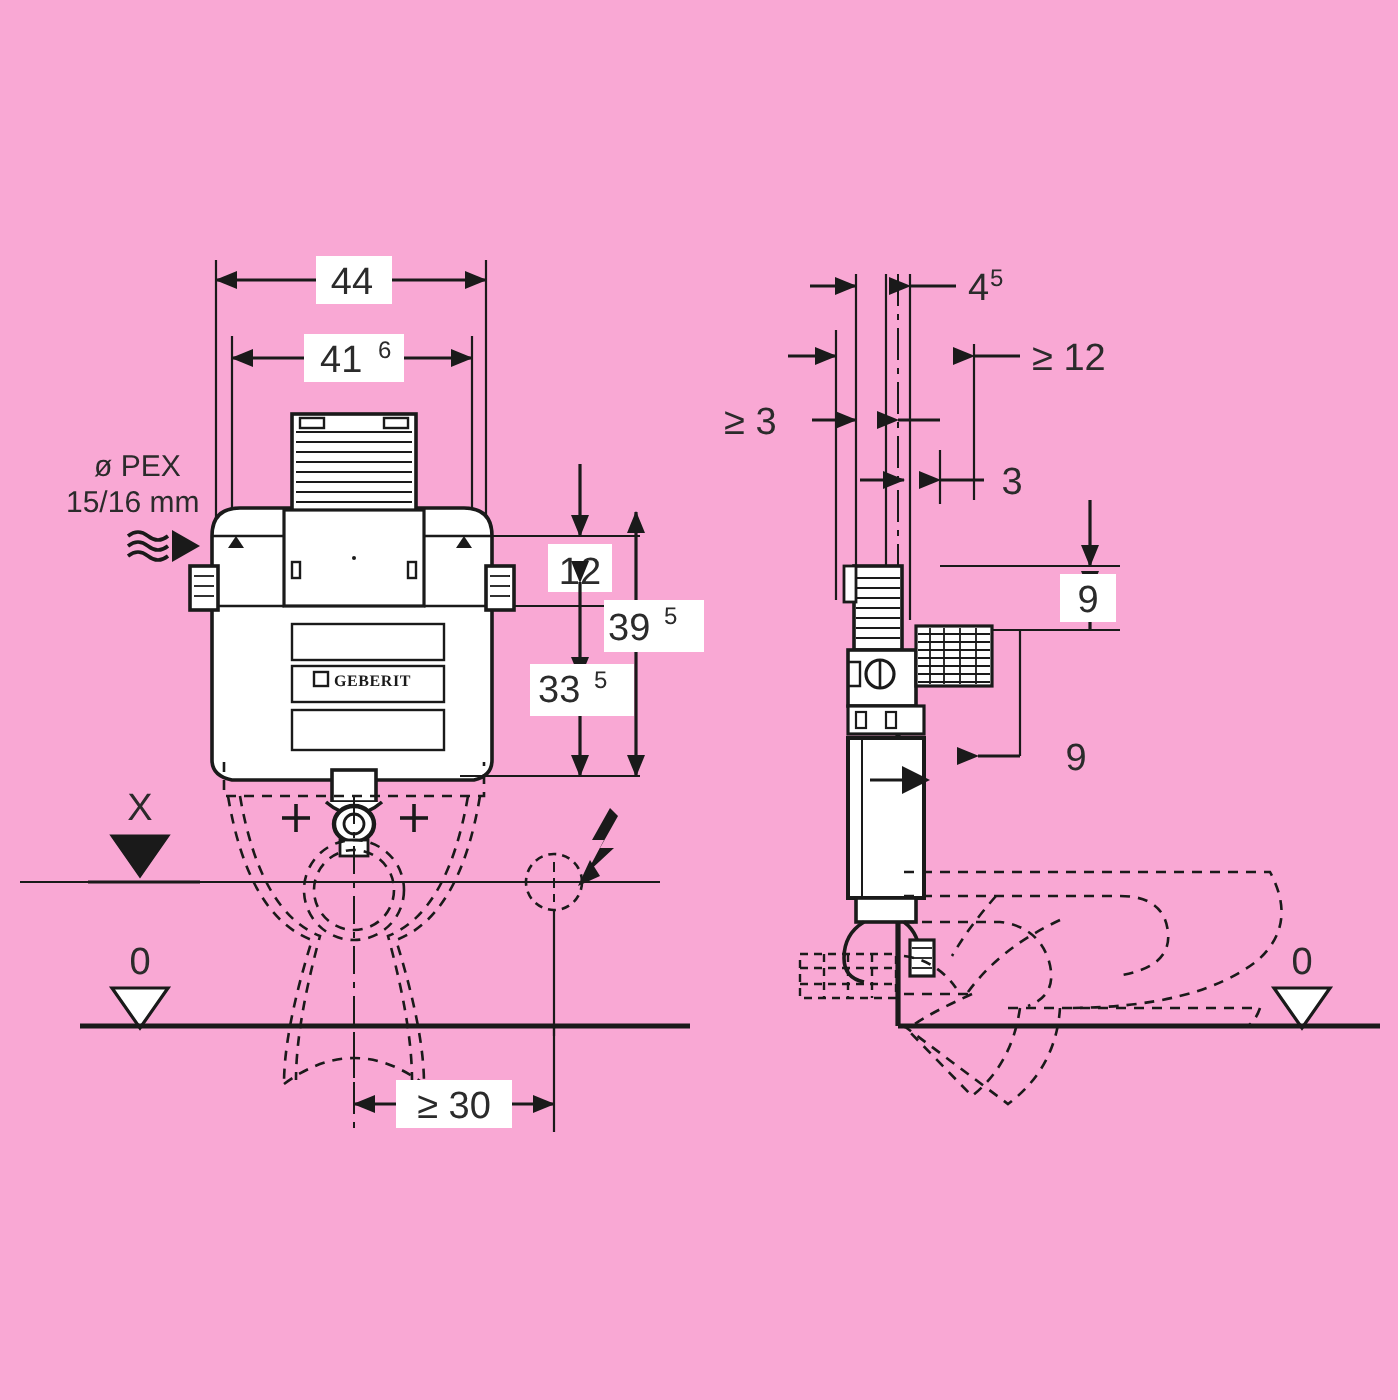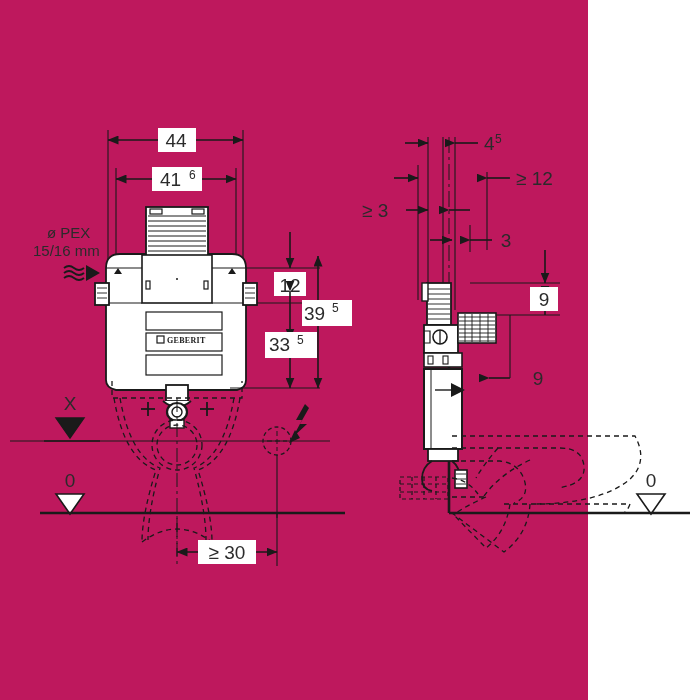--- a/index.html
+++ b/index.html
@@ -1,18 +1,18 @@
 <!DOCTYPE html>
 <html><head>
 <meta charset="utf-8">
 <style>
   html,body{margin:0;padding:0;background:#ffffff;}
   body{width:700px;height:700px;overflow:hidden;
        font-family:"Liberation Sans", sans-serif;}
-  #sheet{position:relative;width:588px;height:700px;background:#be185d;}
+  #sheet{position:relative;width:699px;height:700px;background:#f9a8d4;}
   svg{display:block;}
   .dimtext{font-family:"Liberation Sans", sans-serif;font-size:19px;fill:#2b2b2b;}
   .dimtext-sup{font-family:"Liberation Sans", sans-serif;font-size:12px;fill:#2b2b2b;}
   .notetext{font-family:"Liberation Sans", sans-serif;font-size:15px;fill:#2b2b2b;}
   .logotext{font-family:"Liberation Serif", serif;font-size:8px;font-weight:bold;fill:#1a1a1a;letter-spacing:0.3px;}
 </style>
 </head>
 <body>
 
 <div id="sheet">

